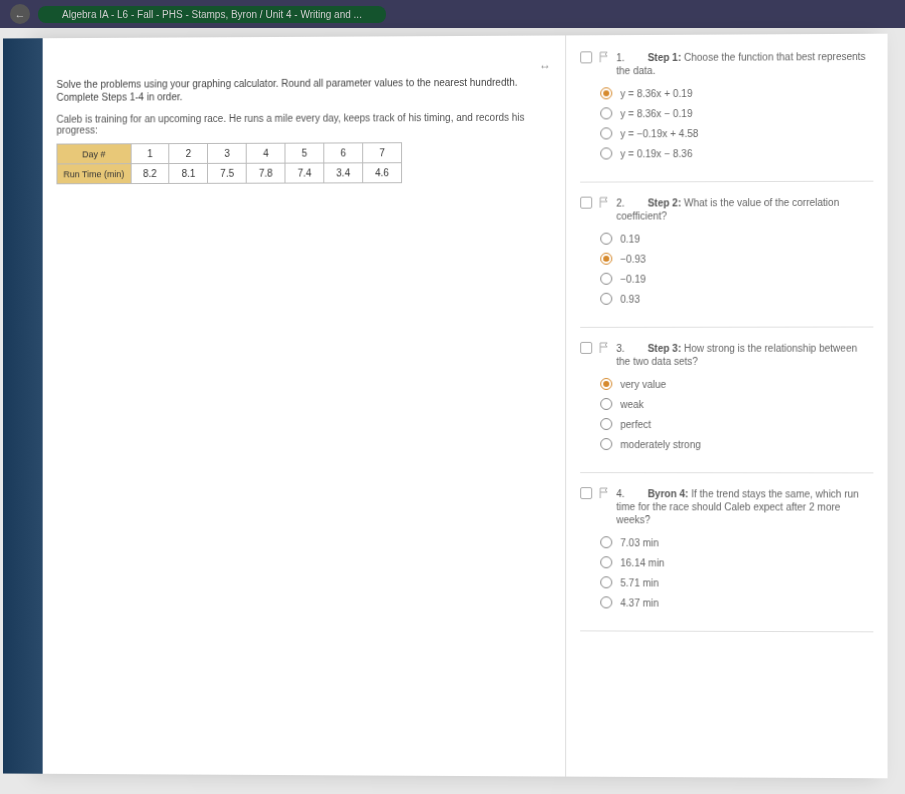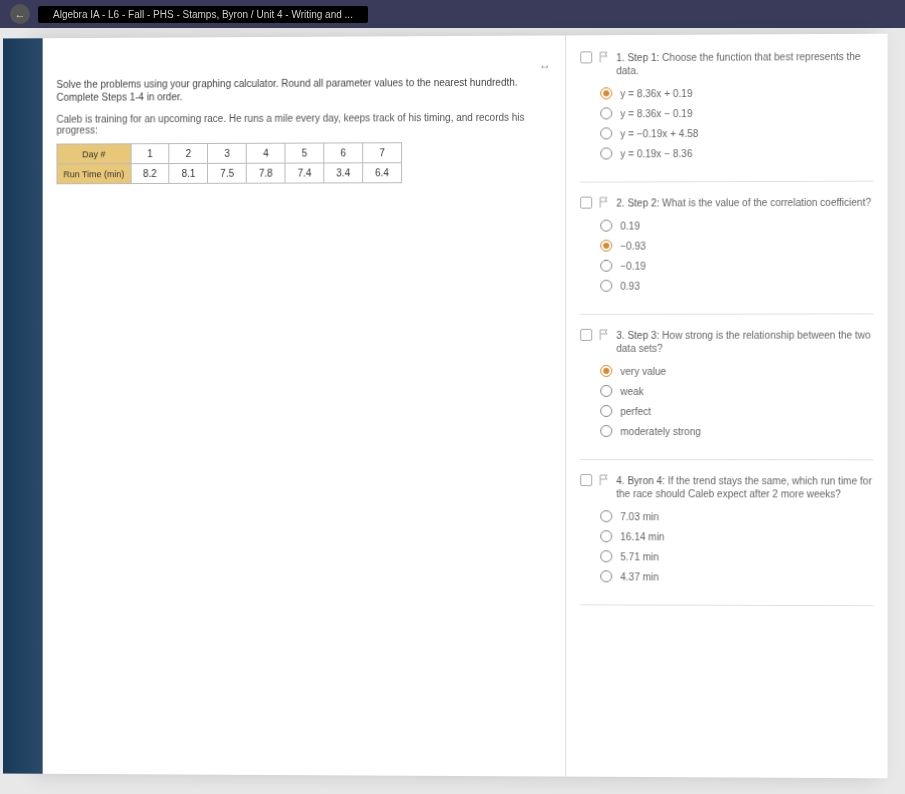--- a/index.html
+++ b/index.html
@@ -1,37 +1,37 @@
 <!DOCTYPE html>
 <html><head>
 <meta charset="utf-8">
 <style>
 * { box-sizing: border-box; margin: 0; padding: 0; }
 body { font-family: Arial, sans-serif; background: #e8e8e8; width: 905px; height: 794px; overflow: hidden; }
 .topbar { background: #3a3a5a; height: 28px; display: flex; align-items: center; padding: 0 10px; color: #ccc; font-size: 11px; }
 .topbar .back { width: 20px; height: 20px; border-radius: 50%; background: #555; margin-right: 8px; display:flex; align-items:center; justify-content:center; color:#ccc;}
-.topbar .tab { background: #000000; padding: 3px 15px; border-radius: 2px; font-size: 10px; }
+.topbar .tab { background: #14532d; padding: 3px 24px; border-radius: 8px; font-size: 10px; }
 .page { background: #fff; margin: 8px 20px 8px 40px; display: flex; min-height: 740px; position: relative; transform: perspective(1200px) rotateY(-1deg); box-shadow: -10px 0 20px rgba(0,0,0,0.15);}
 .left-edge { position:absolute; left:-40px; top:0; bottom:0; width:40px; background: linear-gradient(90deg, #1a3a5a, #2a4a6a); }
 .content { flex: 1; padding: 18px 14px; font-size: 10px; color: #333; }
 .instructions { font-size: 10px; color: #444; margin-bottom: 10px; line-height: 1.3; }
 .subtext { font-size: 10px; color: #555; margin-bottom: 8px; }
 table { border-collapse: collapse; font-size: 10px; margin-bottom: 10px; }
 td, th { border: 1px solid #bbb; padding: 4px 12px; text-align: center; font-weight: normal; }
 .row-header { background: #e8c878; font-size: 9px; padding: 4px 6px; }
 .sidebar { width: 320px; border-left: 1px solid #ddd; padding: 12px 14px; font-size: 10px; color: #555; }
 .question { border-bottom: 1px solid #e0e0e0; padding: 14px 0; }
 .question:first-child { padding-top: 4px; }
 .q-header { display: flex; align-items: flex-start; gap: 6px; margin-bottom: 10px; }
 .q-icon { width: 12px; height: 12px; border: 1px solid #aaa; border-radius: 2px; flex-shrink: 0; }
 .q-flag { width: 12px; height: 12px; flex-shrink: 0; }
 .q-flag svg { width: 12px; height: 12px; }
 .q-text { font-size: 10px; color: #666; line-height: 1.3; }
 .q-num { color: #555; }
-.q-bold { font-weight: normal; color: #555; }
+.q-bold { font-weight: bold; color: #555; margin-left: 20px; }
 .option { display: flex; align-items: center; gap: 8px; margin: 8px 0 8px 20px; font-size: 10px; color: #666; }
 .radio { width: 12px; height: 12px; border: 1.5px solid #888; border-radius: 50%; flex-shrink: 0; display: flex; align-items: center; justify-content: center; }
 .radio.selected::after { content: ''; width: 6px; height: 6px; background: #d68a2e; border-radius: 50%; }
 .radio.selected { border-color: #d68a2e; }
 .expand { color: #888; font-size: 12px; margin: 4px 0 4px auto; text-align:right; }
 </style>
 </head>
 <body>
 
 <div class="topbar">
@@ -58,21 +58,21 @@
         <td>7</td>
       </tr>
       <tr>
         <td class="row-header">Run Time (min)</td>
         <td>8.2</td>
         <td>8.1</td>
         <td>7.5</td>
         <td>7.8</td>
         <td>7.4</td>
         <td>3.4</td>
-        <td>6.4</td>
+        <td>4.6</td>
       </tr>
     </tbody>
       </table>
   </div>
 
   <div class="sidebar" id="sidebar">
       <div class="question">
         <div class="q-header">
           <div class="q-icon"></div>
           <div class="q-flag"><svg viewBox="0 0 12 12">

